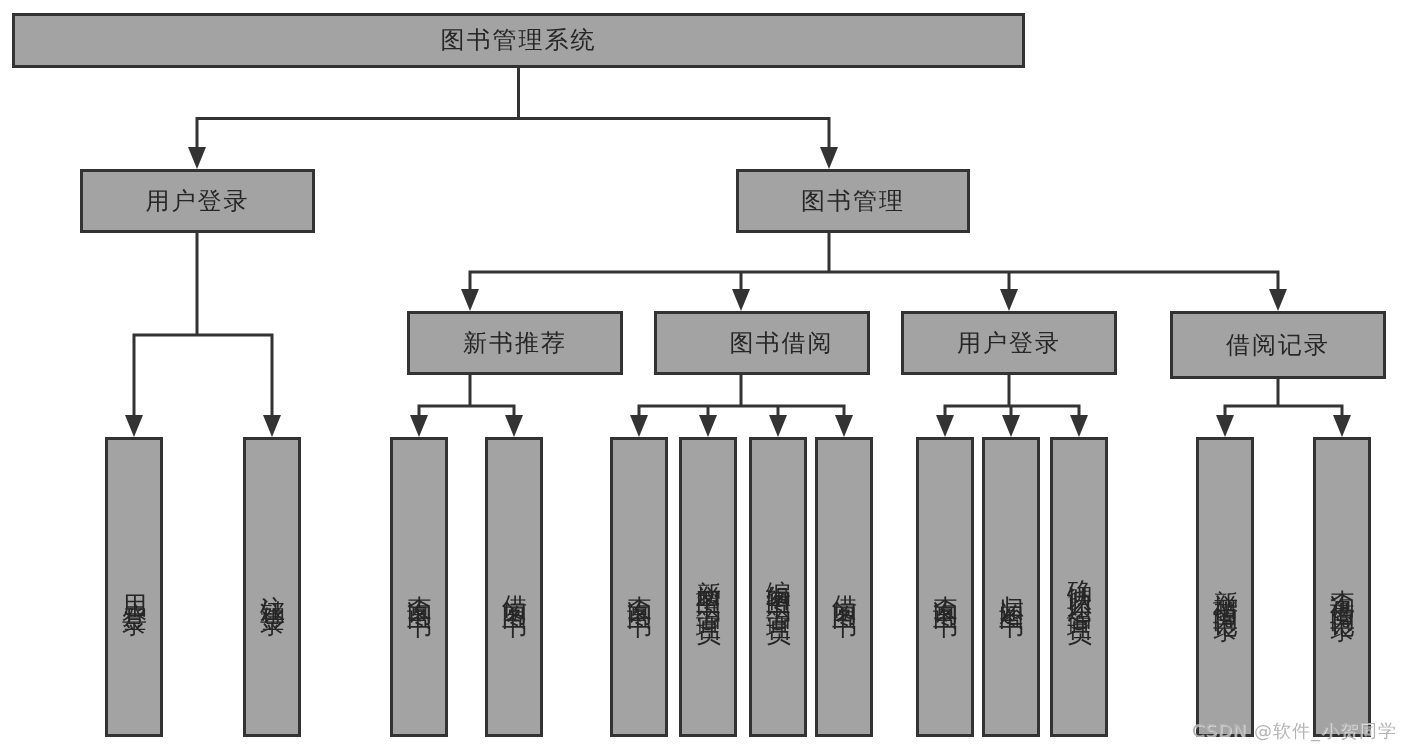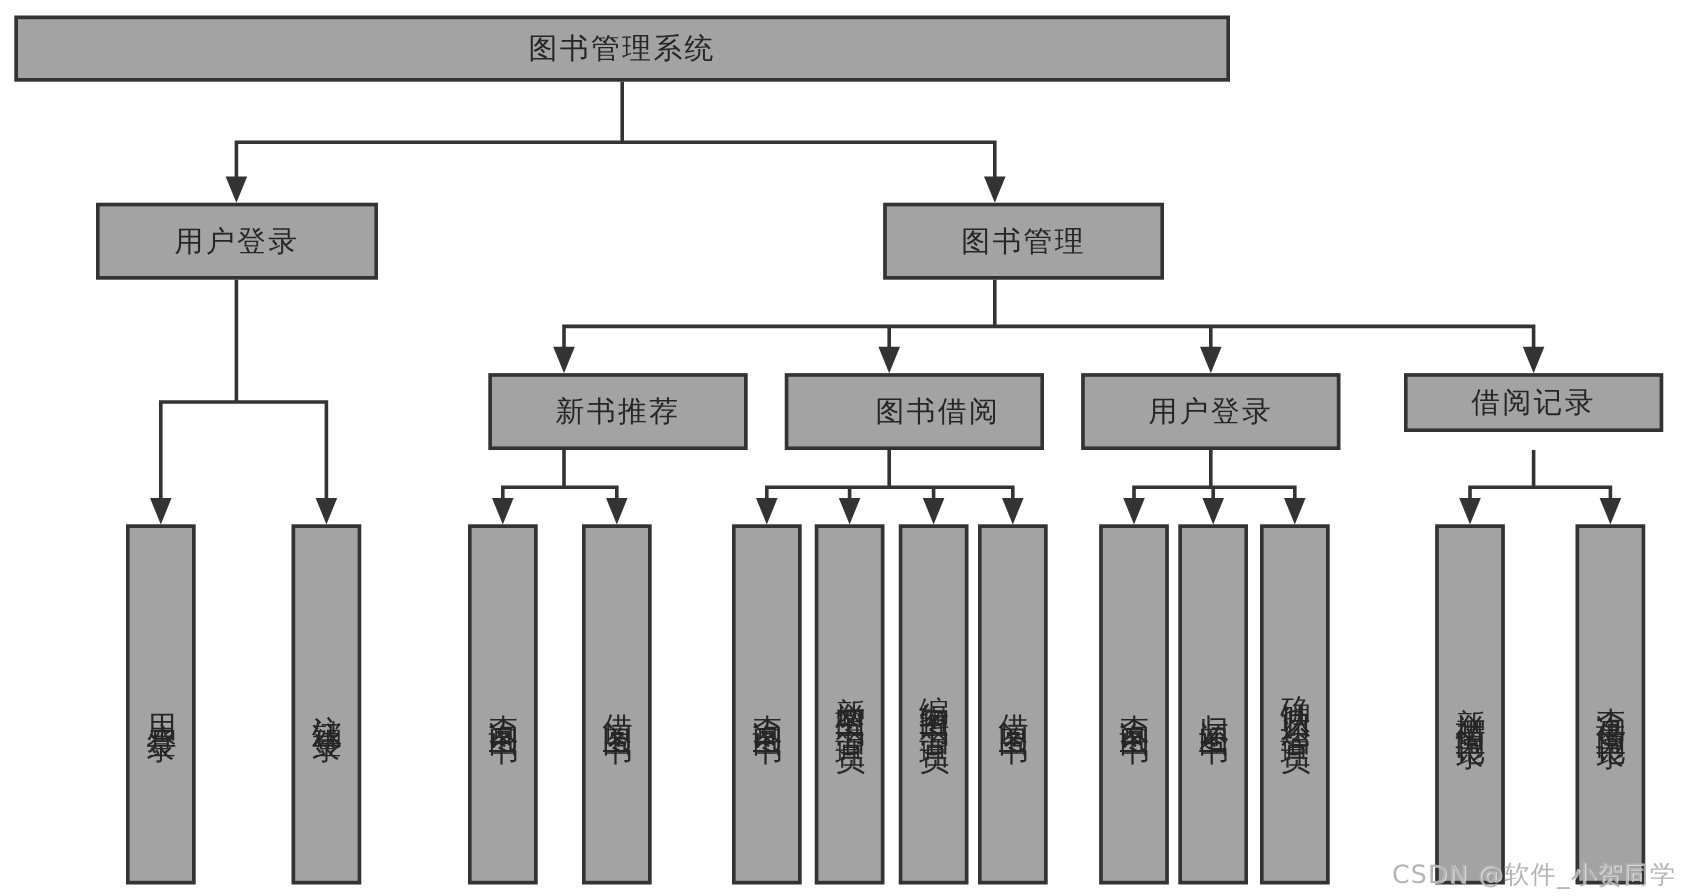--- a/index.html
+++ b/index.html
@@ -46,32 +46,32 @@
     font-size: 25px;
     letter-spacing: 6px;
     padding: 8px 0;
   }
   .root-box   { left: 12px;  top: 13px;  width: 1013px; height: 55px; }
   .b-userlogin{ left: 80px;  top: 169px; width: 235px;  height: 64px; }
   .b-bookmgmt { left: 712px; top: 169px; width: 234px;  height: 64px; margin-left: 24px; }
   .b-newbook  { left: 362px; top: 311px; width: 216px;  height: 64px; margin-left: 45px; }
   .b-borrow   { left: 654px; top: 311px; width: 216px;  height: 64px; padding-left: 39px; }
   .b-current  { left: 901px; top: 311px; width: 216px;  height: 64px; }
-  .b-records  { left: 1170px;top: 311px; width: 216px;  height: 49px; }
+  .b-records  { left: 1170px;top: 311px; width: 216px;  height: 68px; }
   .leaf { top: 437px; width: 58px; height: 300px; }
   .l-1a { left: 105px; }  .l-1b { left: 243px; }
   .l-2a { left: 390px; }  .l-2b { left: 485px; }
   .l-3a { left: 610px; }  .l-3b { left: 679px; }  .l-3c { left: 749px; }  .l-3d { left: 815px; }
   .l-4a { left: 916px; }  .l-4b { left: 982px; }  .l-4c { left: 1050px; }
   .l-5a { left: 1196px; } .l-5b { left: 1313px; }
   .watermark {
     position: absolute;
     right: 8px;
     bottom: 4px;
-    font-size: 21px;
+    font-size: 18px;
     letter-spacing: 1px;
     color: #b4b4b4;
     text-shadow: 1px 1px 0 rgba(255,255,255,0.6);
     white-space: nowrap;
   }
 </style>
 </head>
 <body>
 
 <div class="canvas">

